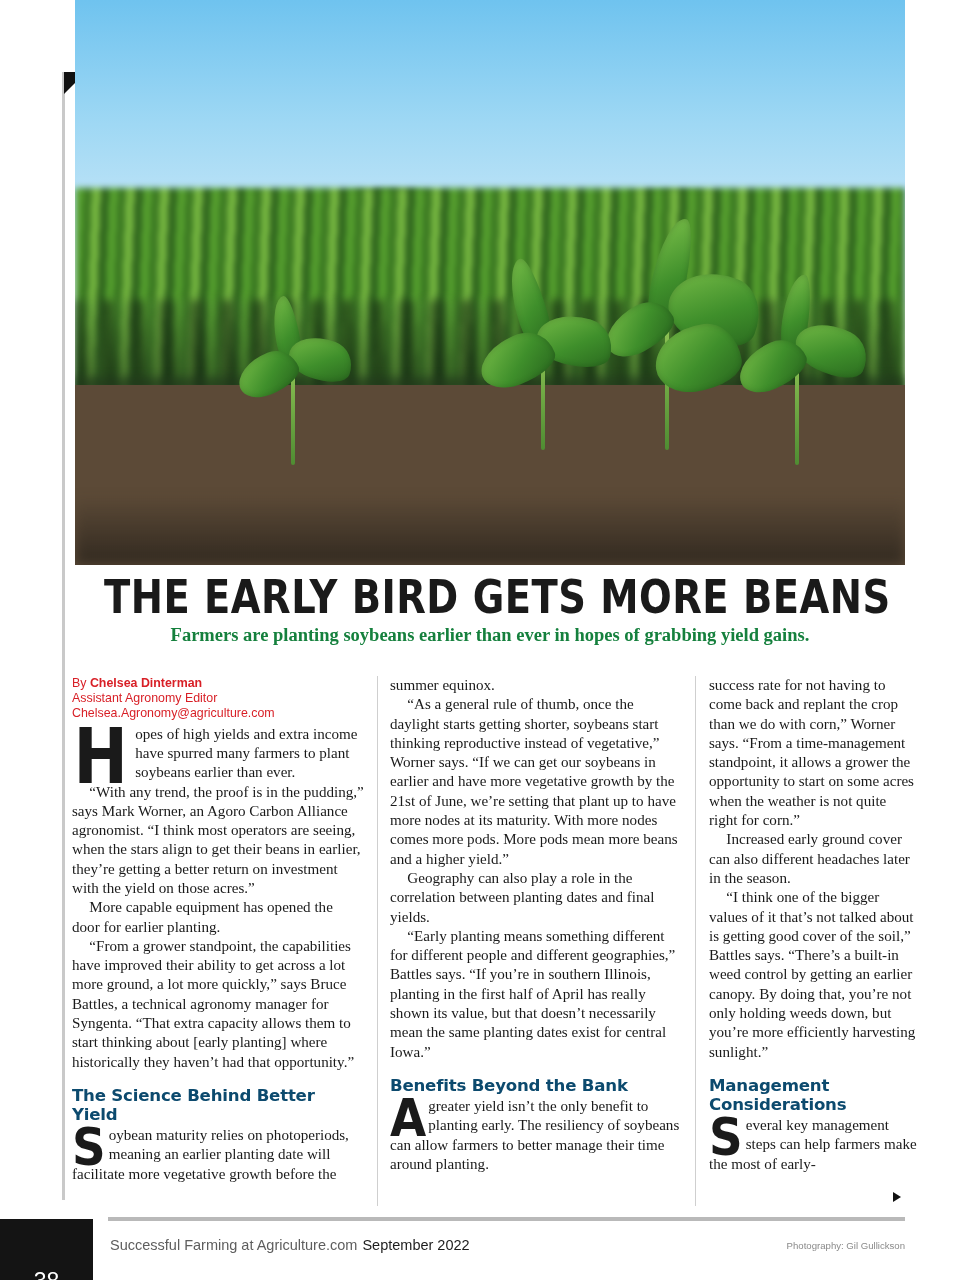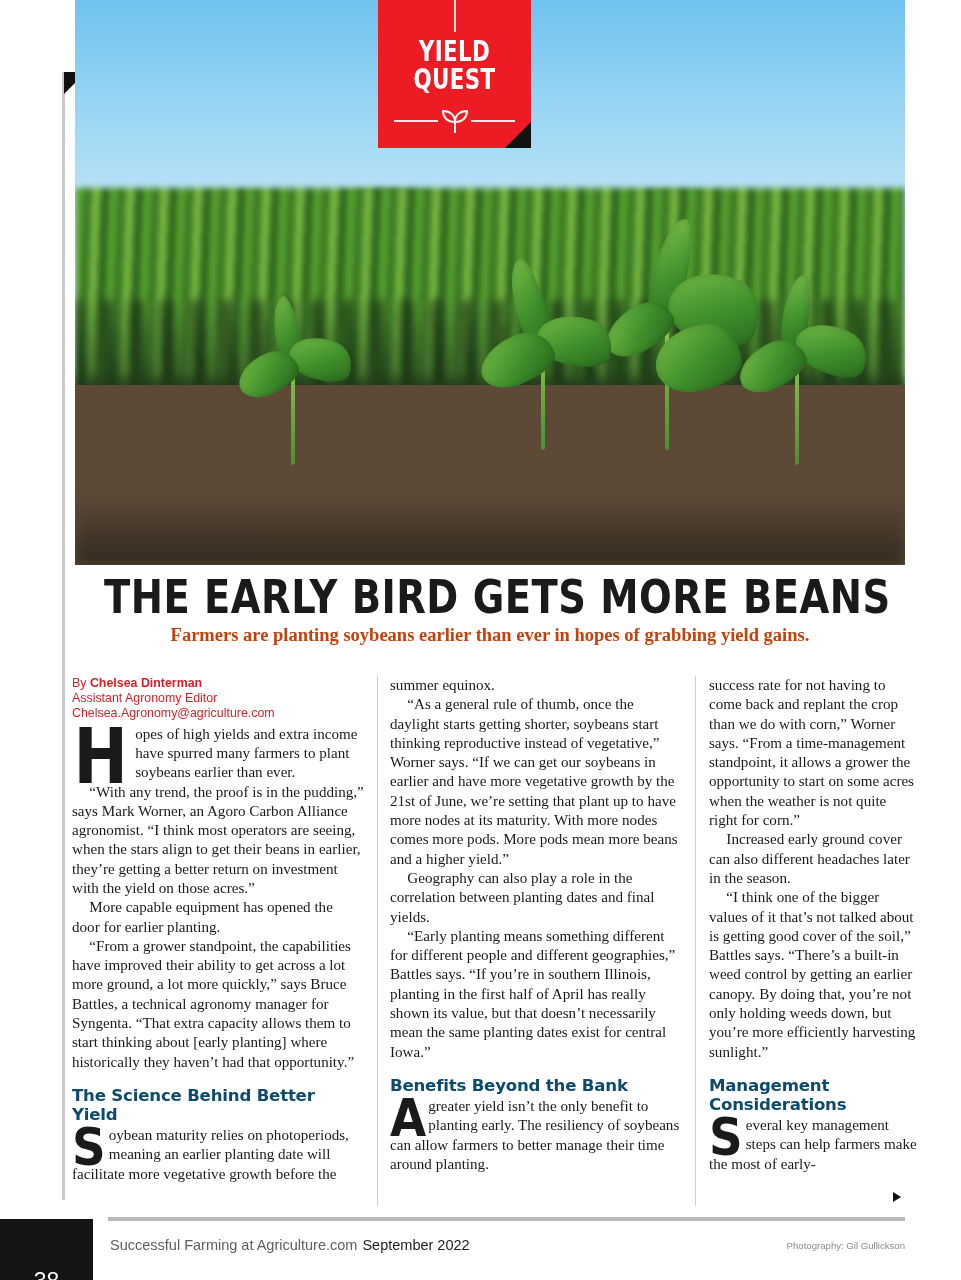--- a/index.html
+++ b/index.html
@@ -142,21 +142,21 @@
     color:#1a1a1a;
     transform:scaleX(.93);
     white-space:nowrap;
   }
   .deck{
     position:absolute;left:75px;top:625px;width:830px;
     text-align:center;
     font-family:"Liberation Serif",serif;
     font-weight:700;
     font-size:18.5px;
-    color:#c2410c;
+    color:#15803d;
     white-space:nowrap;
   }
 
   
   .cols{
     position:absolute;left:72px;top:676px;width:845px;height:530px;
   }
   .col{
     position:absolute;top:0;
     font-family:"Liberation Serif",serif;
@@ -275,37 +275,20 @@
       <div class="leaf" style="left:60px;top:56px;width:74px;height:48px;transform:rotate(26deg);"></div>
       <div class="leaf" style="left:2px;top:74px;width:70px;height:44px;transform:rotate(-24deg);"></div>
     </div>
     <div class="seedling" style="left:160px;top:290px;width:130px;height:180px;">
       <div class="stem" style="left:56px;top:70px;height:105px;"></div>
       <div class="leaf" style="left:40px;top:6px;width:24px;height:74px;transform:rotate(-10deg);"></div>
       <div class="leaf" style="left:54px;top:48px;width:64px;height:42px;transform:rotate(20deg);"></div>
       <div class="leaf" style="left:2px;top:64px;width:62px;height:40px;transform:rotate(-22deg);"></div>
     </div>
 
-    <div class="badge">
-      <div class="tick"></div>
-      <div class="badge-title">
-        <div>YIELD</div>
-        <div>QUEST</div>
-      </div>
-      <div class="badge-rule l"></div>
-      <div class="badge-rule r"></div>
-      <div class="badge-sprout">
-        <svg width="34" height="26" viewBox="0 0 34 26" aria-hidden="true">
-          <path d="M17 25 L17 13" stroke="#fff" stroke-width="2" fill="none"></path>
-          <path d="M17 14 C9 14 5 9 5 3 C12 3 17 7 17 14 Z" fill="none" stroke="#fff" stroke-width="2"></path>
-          <path d="M17 14 C25 14 29 9 29 3 C22 3 17 7 17 14 Z" fill="none" stroke="#fff" stroke-width="2"></path>
-        </svg>
-      </div>
-      <div class="badge-notch"></div>
-    </div>
   </div>
 
   <div class="headline">THE EARLY BIRD GETS MORE BEANS</div>
   <div class="deck">Farmers are planting soybeans earlier than ever in hopes of grabbing yield gains.</div>
 
   <div class="cols">
     <div class="colrule r1"></div>
     <div class="colrule r2"></div>
 
     <div class="col c1">

